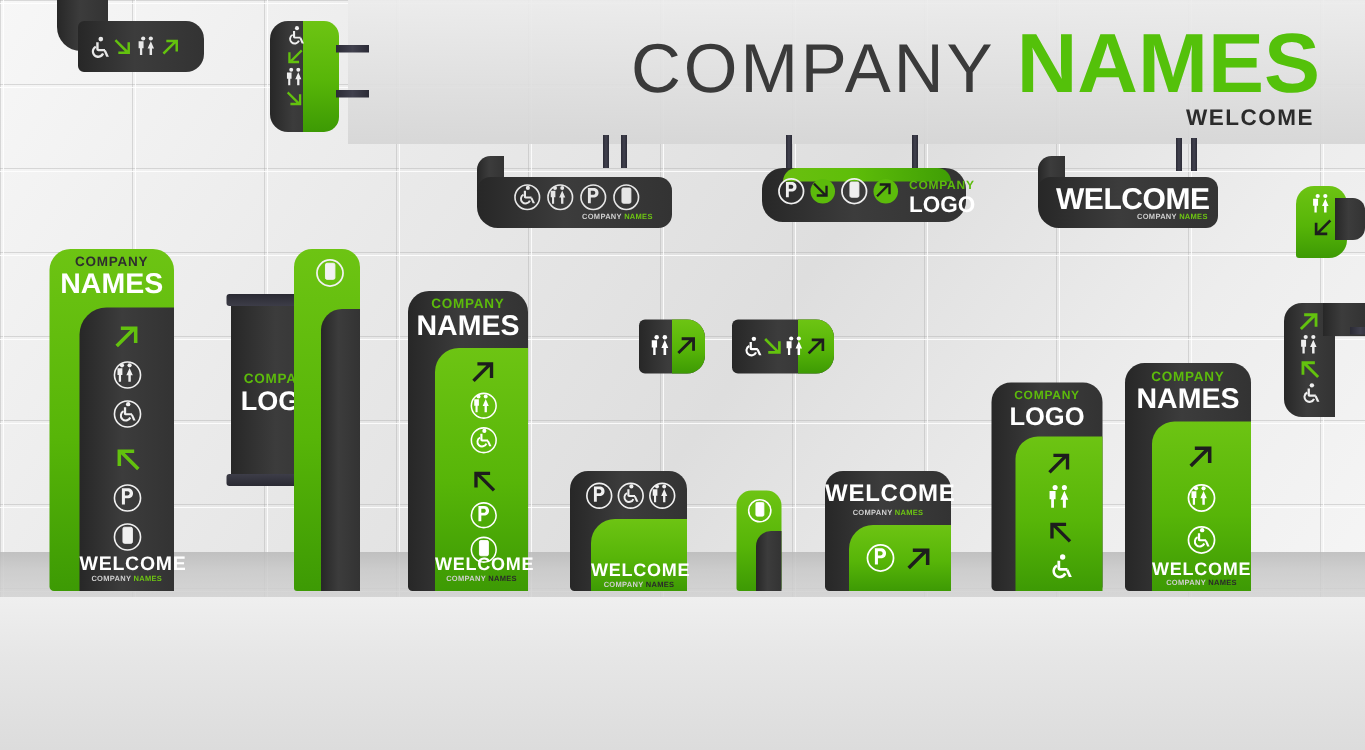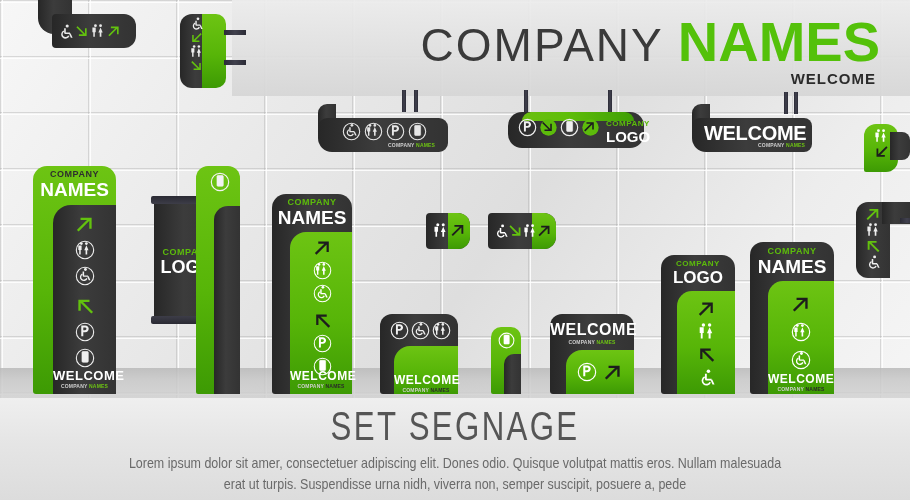--- a/index.html
+++ b/index.html
@@ -545,19 +545,14 @@
       <svg width="16" height="16" viewBox="0 0 22 22" stroke="#63c20e" fill="none">
           <use href="#g-arrow-ul"></use>
         </svg>
       <svg width="14" height="14" viewBox="0 0 22 22" fill="#efefef">
           <use href="#g-wheel"></use>
         </svg>
     </div>
     <div class="pole" style="left:44px; top:16px; width:14px; height:5px;"></div>
   </div>
 
-  <div id="caption">
-    <div id="set-title">SET SEGNAGE</div>
-    <div id="lorem">Lorem ipsum dolor sit amer, consectetuer adipiscing elit. Dones odio. Quisque volutpat mattis eros. Nullam malesuada
-erat ut turpis. Suspendisse urna nidh, viverra non, semper suscipit, posuere a, pede</div>
-  </div>
 
 </div>
 
 </body></html>

